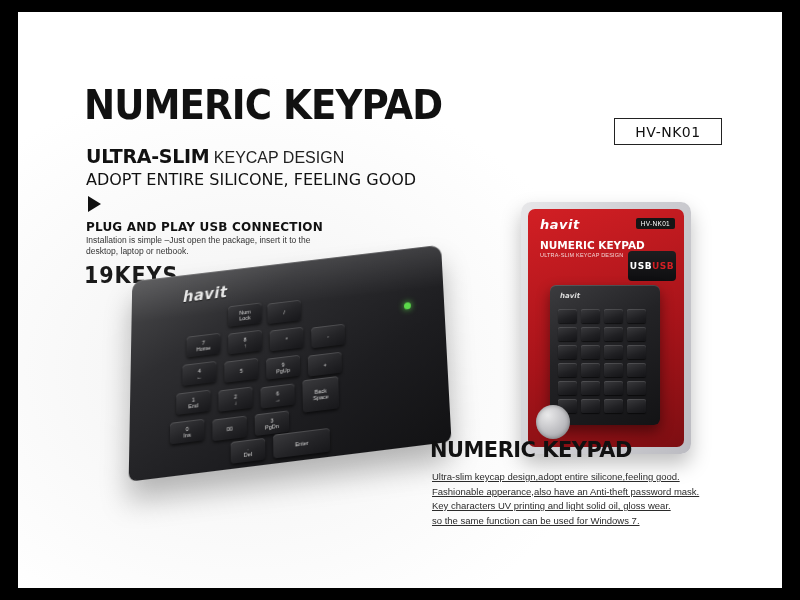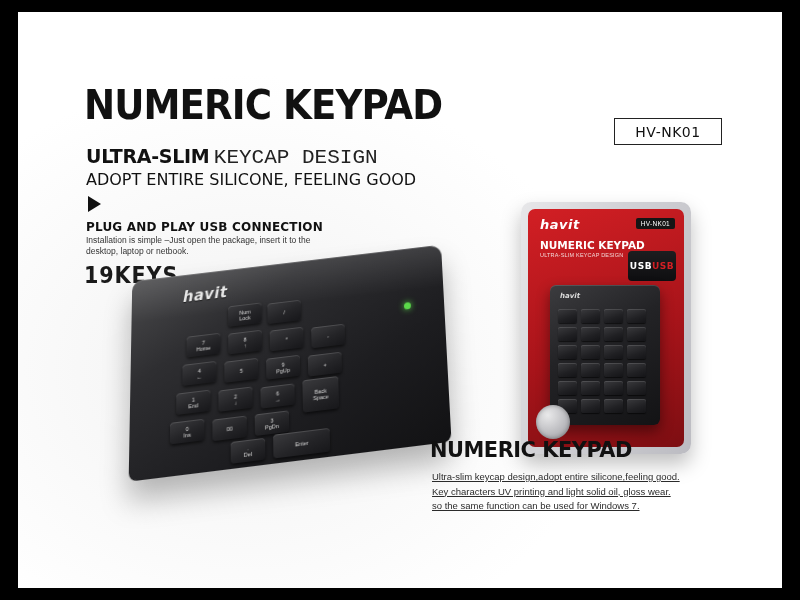--- a/index.html
+++ b/index.html
@@ -52,23 +52,23 @@
     white-space: nowrap;
   }
   .subline .strong {
     font-family: "DejaVu Sans", sans-serif;
     font-weight: bold;
     font-size: 19px;
     color: #111;
     letter-spacing: -0.3px;
   }
   .subline .light {
-    font-family: Liberation Mono, monospace;
+    font-family: Liberation Sans, sans-serif;
     font-weight: normal;
-    font-size: 21px;
+    font-size: 16px;
     color: #222;
     letter-spacing: 0px;
   }
   .subline2 {
     position: absolute;
     left: 68px;
     top: 158px;
     font-family: "DejaVu Sans", sans-serif;
     font-size: 16px;
     color: #111;
@@ -482,16 +482,17 @@
             <div class="pkg-key" style="left: 69px; top: 90px; width: 19px; height: 14px;"></div>
           </div>
       </div>
       <div class="pkg-seal"></div>
     </div>
   </div>
 
   <div class="bottom-title">NUMERIC KEYPAD</div>
   <div class="bottom-copy">
       <div>Ultra-slim keycap design,adopt entire silicone,feeling good.</div>
+      <div>Fashionable apperance,also have an Anti-theft password mask.</div>
       <div>Key characters UV printing and  light solid oil, gloss wear.</div>
       <div>so the same function can be used for Windows 7.</div>
     </div>
 </div>
 
 </body></html>

